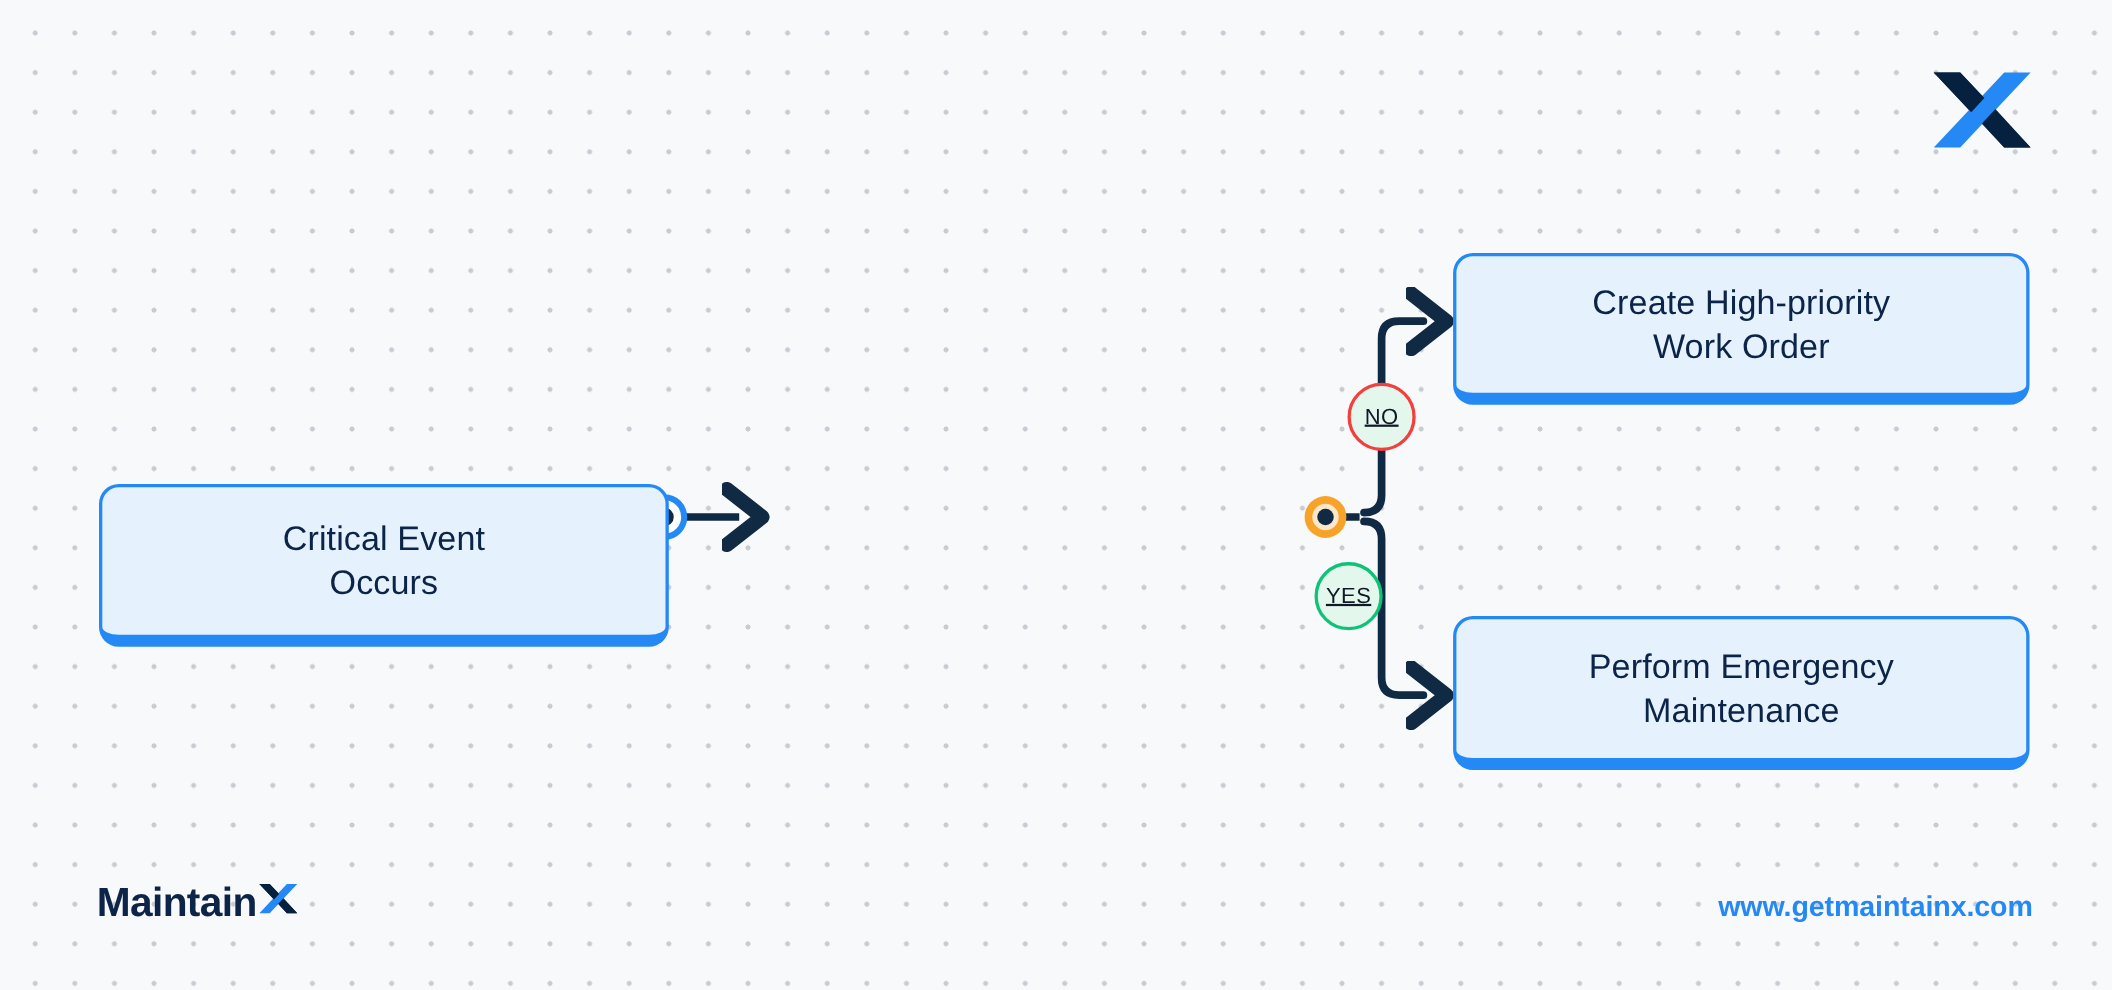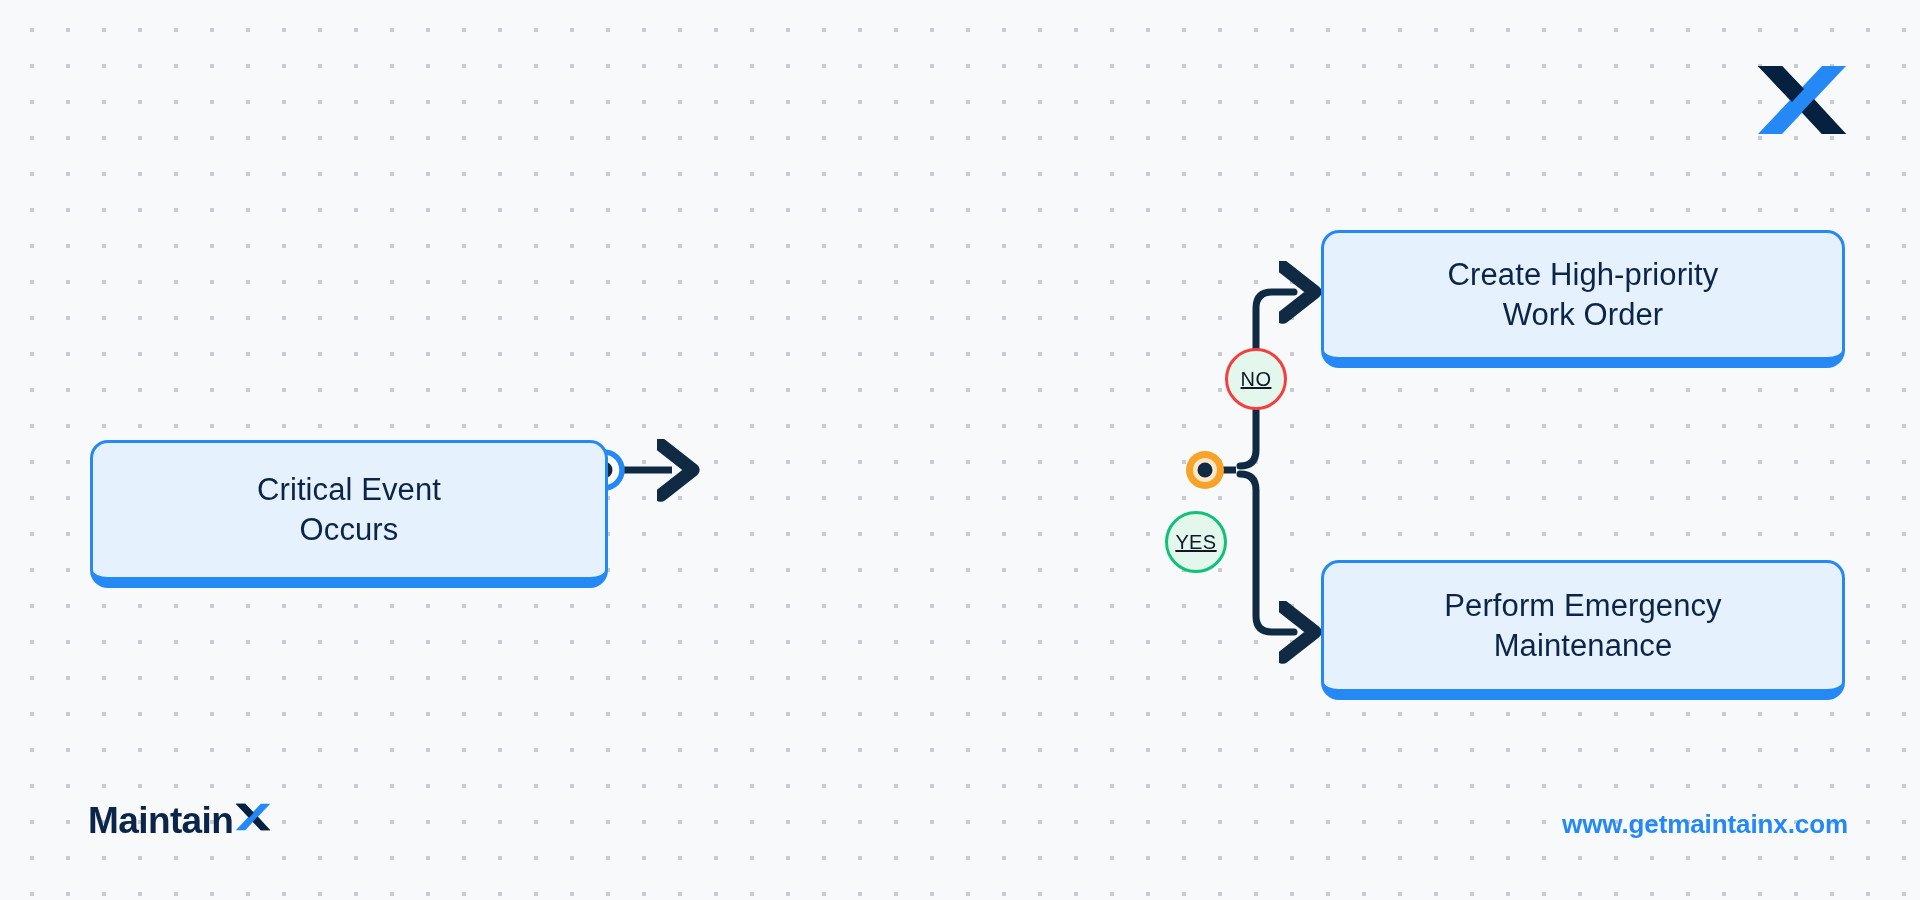--- a/index.html
+++ b/index.html
@@ -113,21 +113,21 @@
     background: #e4f7ec;
     display: flex;
     align-items: center;
     justify-content: center;
     font-size: 20px;
     color: #101828;
     letter-spacing: 0.4px;
     text-decoration: underline;
   }
   #badge-no  { left: 1225px; top: 348px; border: 3.5px solid #f43f3f; }
-  #badge-yes { left: 1165px; top: 511px; border: 3.5px solid #10c278; }
+  #badge-yes { left: 1195px; top: 511px; border: 3.5px solid #10c278; }
 
   
   #wordmark {
     position: absolute;
     left: 88px;
     bottom: 58px;
     display: flex;
     align-items: baseline;
     font-size: 37px;
     font-weight: 700;

